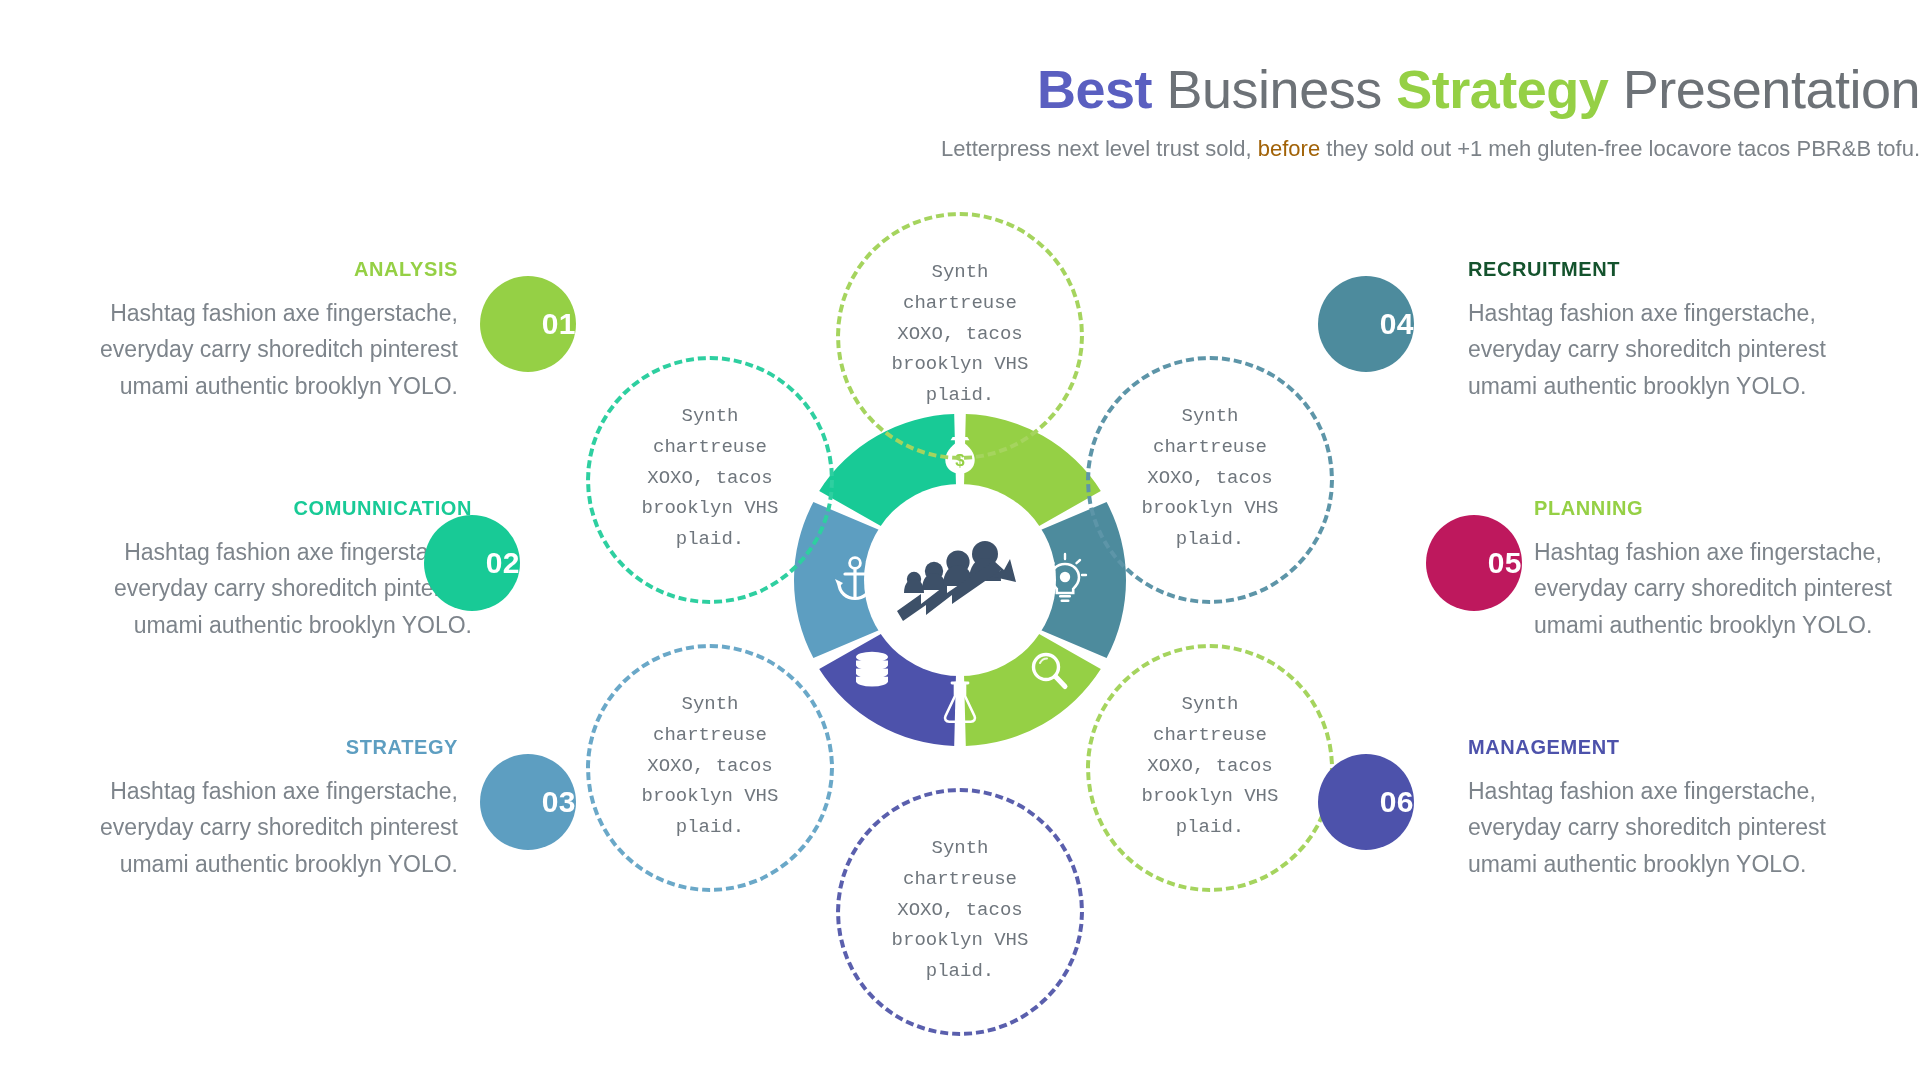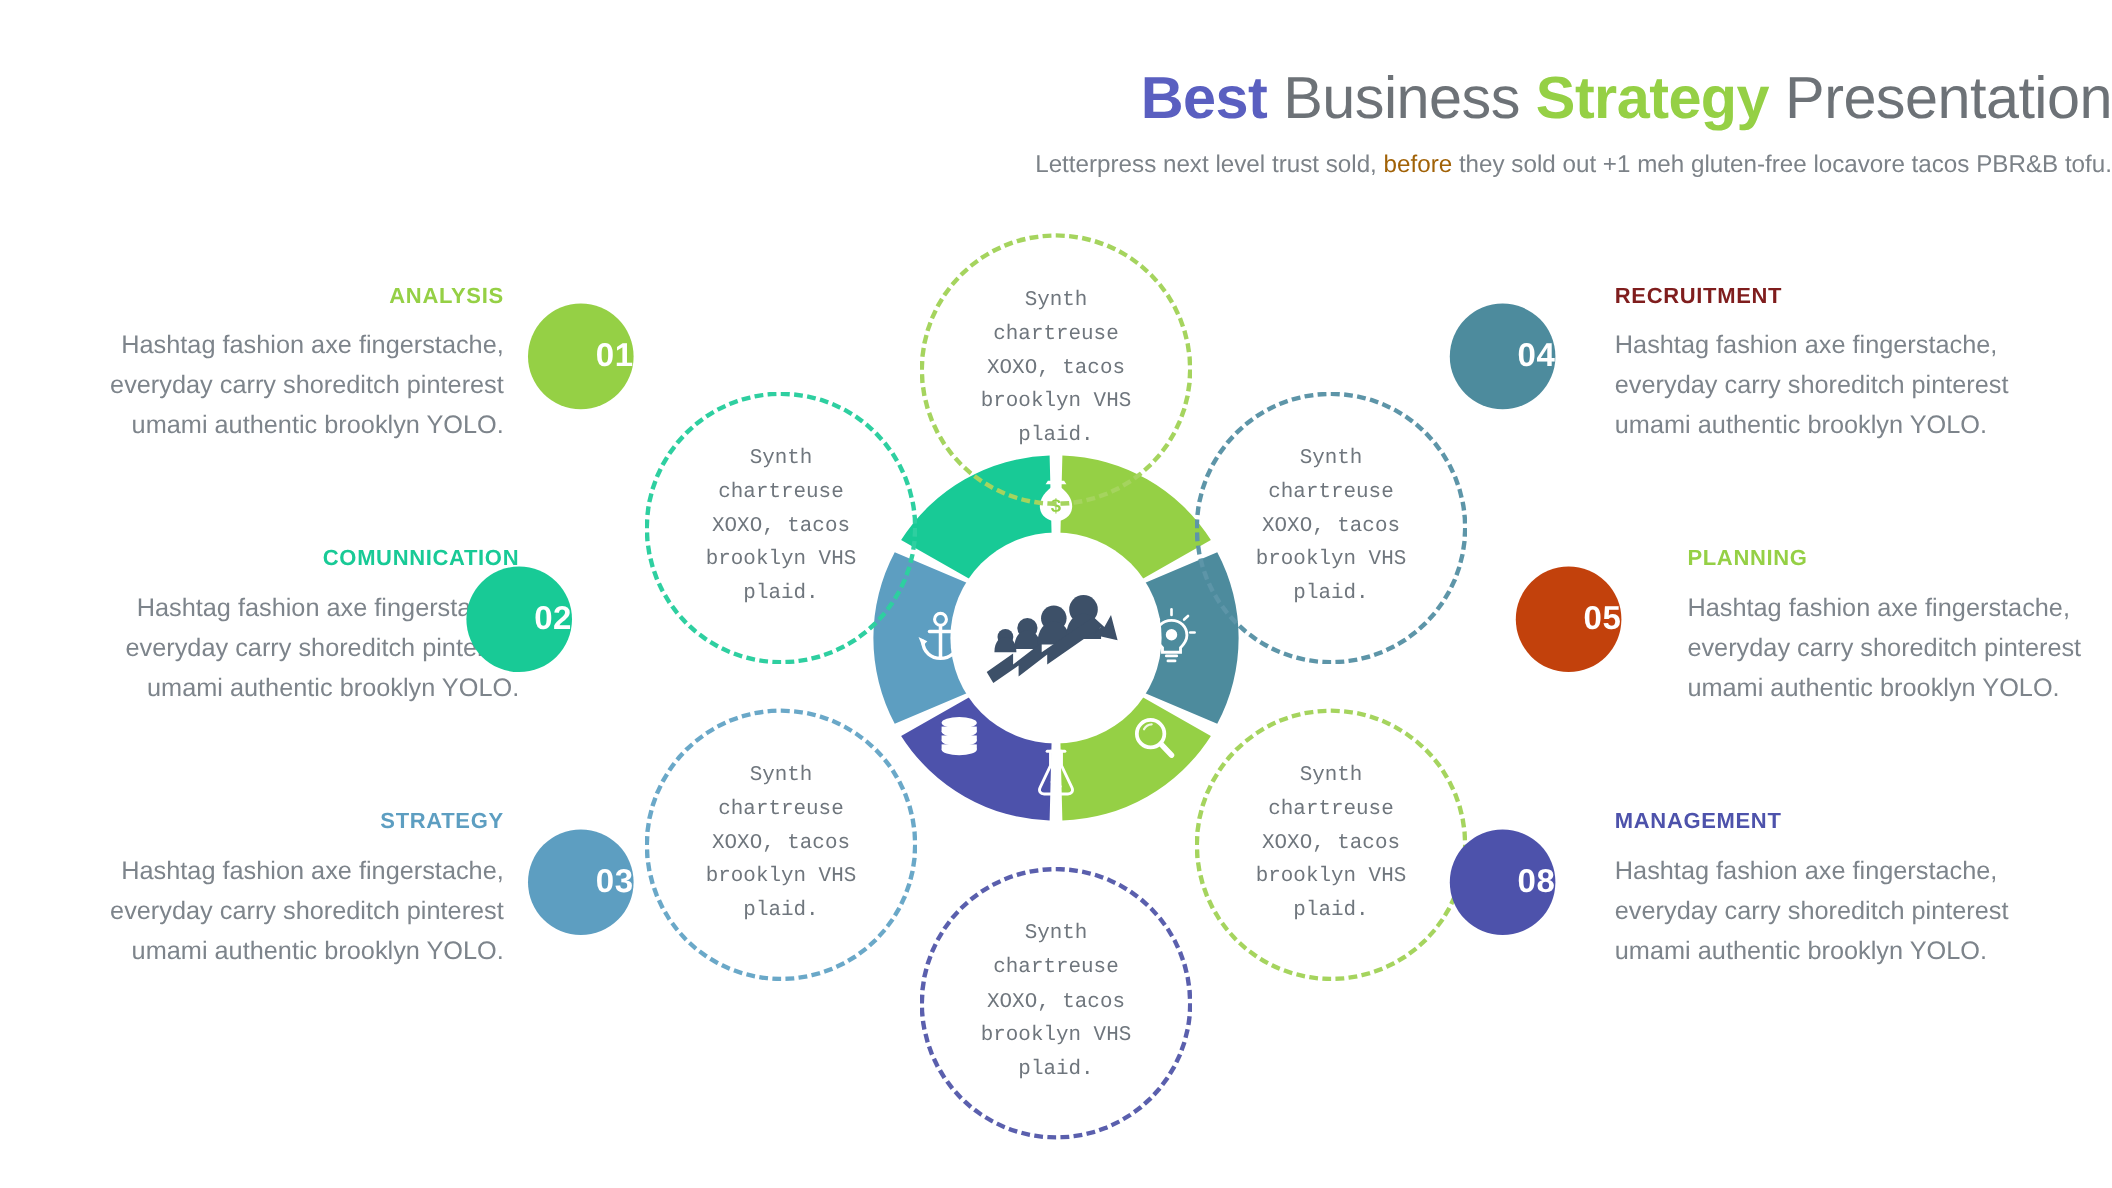--- a/index.html
+++ b/index.html
@@ -186,21 +186,21 @@
   <div class="side-block side-left" style="left:112px;top:497px;">
     <div class="heading" style="color:#18ca96;">COMUNNICATION</div>
     <div class="body">Hashtag fashion axe fingerstache, everyday carry shoreditch pinterest umami authentic brooklyn YOLO.</div>
   </div>
   <div class="side-block side-left" style="left:98px;top:736px;">
     <div class="heading" style="color:#5d9ec1;">STRATEGY</div>
     <div class="body">Hashtag fashion axe fingerstache, everyday carry shoreditch pinterest umami authentic brooklyn YOLO.</div>
   </div>
 
   <div class="side-block side-right" style="left:1468px;top:258px;">
-    <div class="heading" style="color:#7f1d1d;">RECRUITMENT</div>
+    <div class="heading" style="color:#14532d;">RECRUITMENT</div>
     <div class="body">Hashtag fashion axe fingerstache, everyday carry shoreditch pinterest umami authentic brooklyn YOLO.</div>
   </div>
   <div class="side-block side-right" style="left:1534px;top:497px;">
     <div class="heading" style="color:#95d045;">PLANNING</div>
     <div class="body">Hashtag fashion axe fingerstache, everyday carry shoreditch pinterest umami authentic brooklyn YOLO.</div>
   </div>
   <div class="side-block side-right" style="left:1468px;top:736px;">
     <div class="heading" style="color:#4d52ab;">MANAGEMENT</div>
     <div class="body">Hashtag fashion axe fingerstache, everyday carry shoreditch pinterest umami authentic brooklyn YOLO.</div>
   </div>
@@ -210,20 +210,20 @@
   </div>
   <div class="badge" style="left:424px;top:515px;background:#18ca96;">
     <span>02</span>
   </div>
   <div class="badge" style="left:480px;top:754px;background:#5d9ec1;">
     <span>03</span>
   </div>
   <div class="badge" style="left:1318px;top:276px;background:#4d8b9d;">
     <span>04</span>
   </div>
-  <div class="badge" style="left:1378px;top:515px;background:#c2410c;">
+  <div class="badge" style="left:1426px;top:515px;background:#be185d;">
     <span>05</span>
   </div>
   <div class="badge" style="left:1318px;top:754px;background:#4d52ab;">
-    <span>08</span>
+    <span>06</span>
   </div>
 
 </div>
 
 </body></html>

